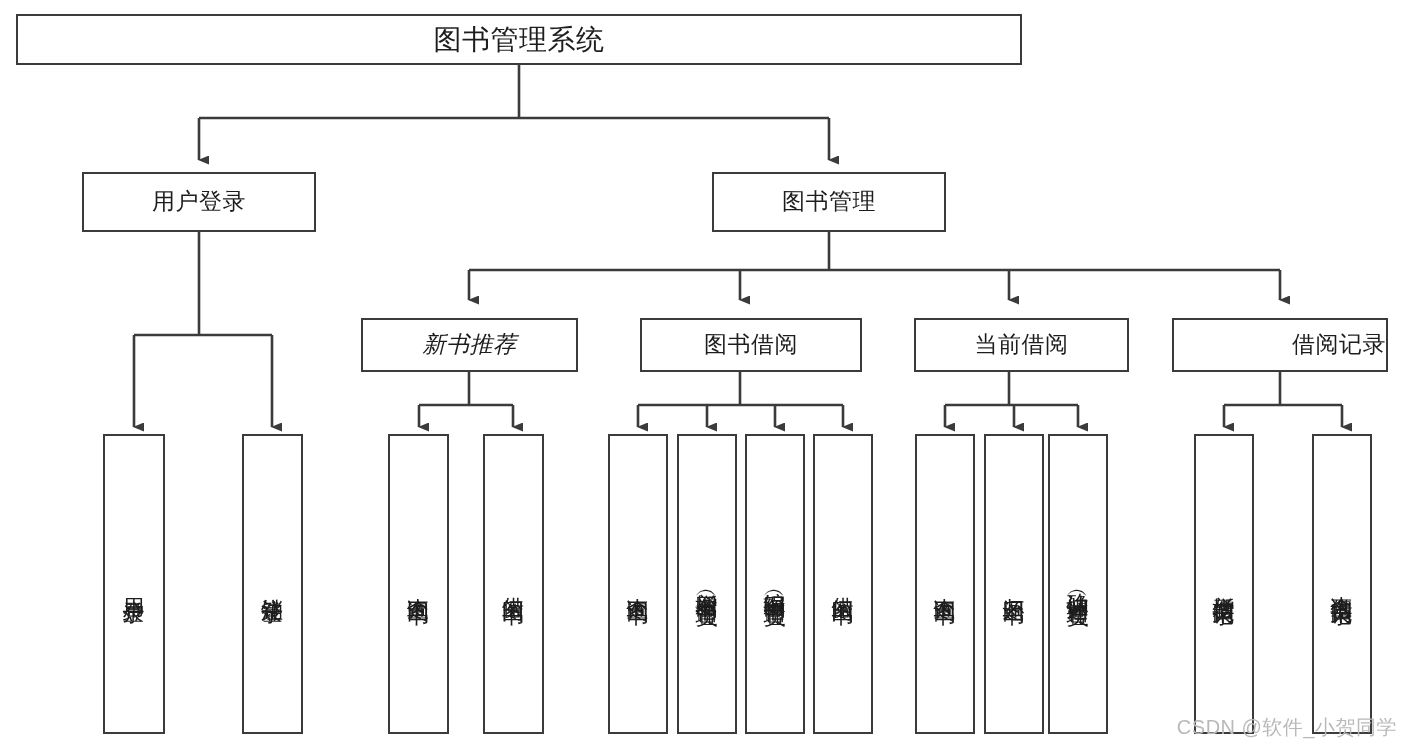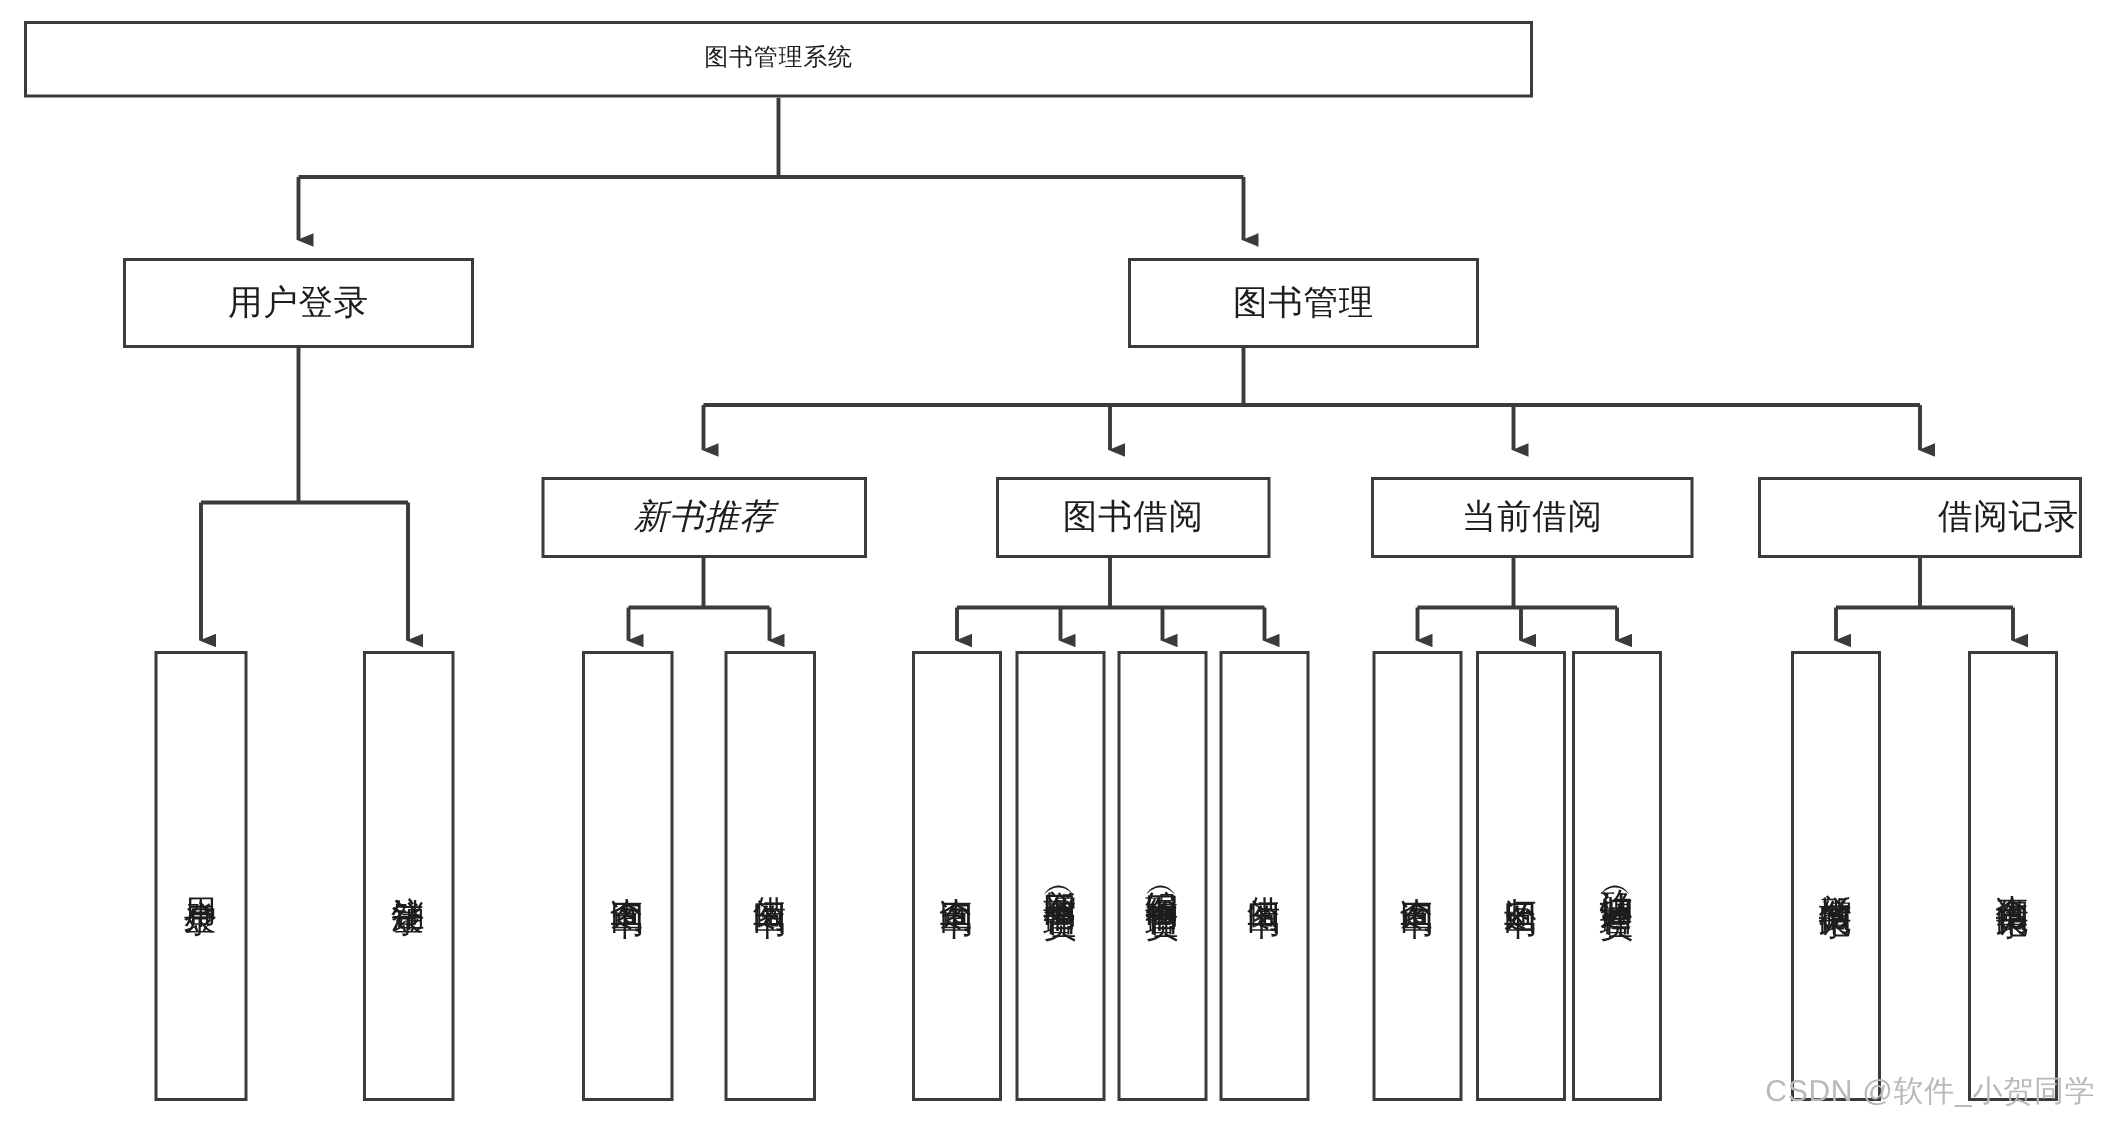--- a/index.html
+++ b/index.html
@@ -32,21 +32,21 @@
     justify-content:center;
     color:#1d1d1d;
     line-height:1.28;
   }
   .node.horiz{
     font-size:23px;
     letter-spacing:0.5px;
     text-align:center;
   }
   .node.root{
-    font-size:16px;
+    font-size:28px;
   }
   .node.vert{
     font-size:22px;
     writing-mode:vertical-rl;
     text-orientation:upright;
     align-items:center;
     justify-content:center;
     padding:6px 0;
     letter-spacing:2px;
   }
@@ -125,29 +125,29 @@
   </svg>
 
   <div class="node horiz root" style="left:16px;top:14px;width:1006px;height:51px;">
     <span>图书管理系统</span>
   </div>
 
   <div class="node horiz" style="left:82px;top:172px;width:234px;height:60px;">
     <span>用户登录</span>
   </div>
 
-  <div class="node horiz" style="left:712px;top:172px;width:234px;height:60px;margin-left:40px;">
+  <div class="node horiz" style="left:712px;top:172px;width:234px;height:60px;">
     <span>图书管理</span>
   </div>
 
   <div class="node horiz" style="left:361px;top:318px;width:217px;height:54px;font-style:italic;">
     <span>新书推荐</span>
   </div>
 
-  <div class="node horiz" style="left:664px;top:318px;width:183px;height:54px;">
+  <div class="node horiz" style="left:640px;top:318px;width:222px;height:54px;">
     <span>图书借阅</span>
   </div>
 
   <div class="node horiz" style="left:902px;top:318px;width:215px;height:54px;margin-left:12px;">
     <span>当前借阅</span>
   </div>
 
   <div class="node horiz" style="left:1172px;top:318px;width:216px;height:54px;justify-content:flex-end;">
     <span>借阅记录</span>
   </div>

